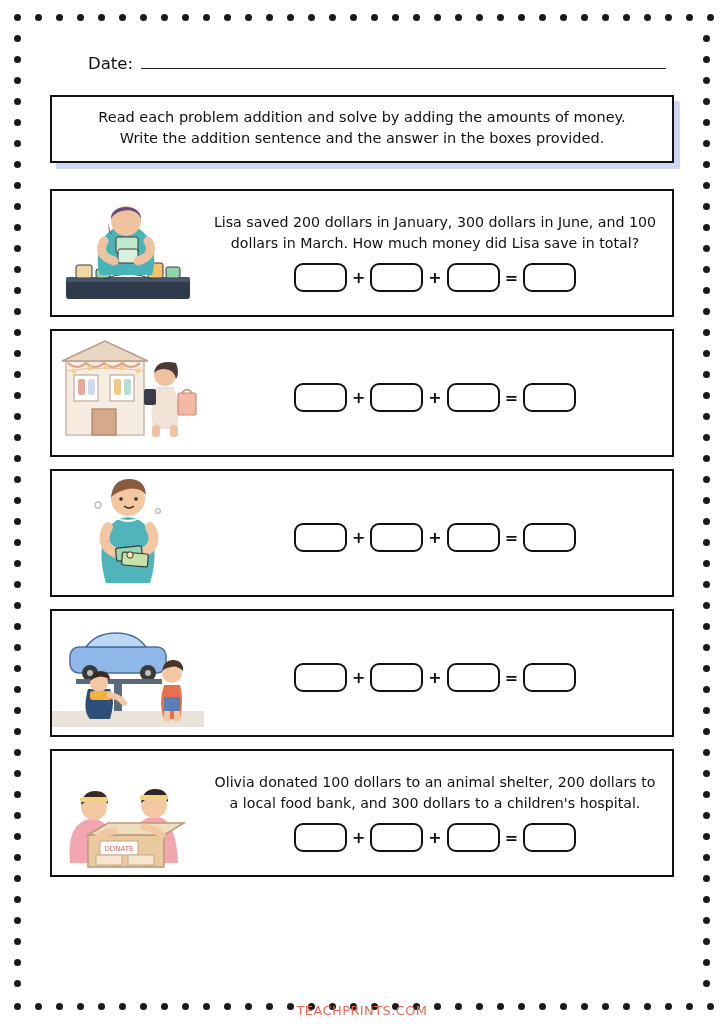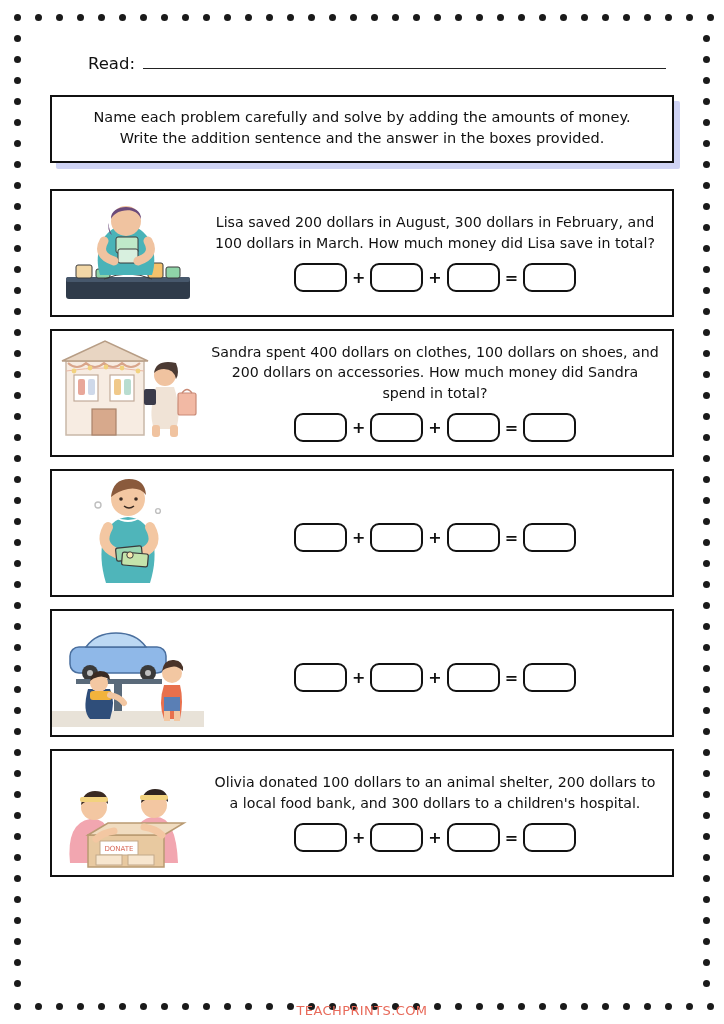--- a/index.html
+++ b/index.html
@@ -335,29 +335,29 @@
     <div class="dot" style="left: 703px; top: 959px;"></div>
     <div class="dot" style="left: 14px; top: 980px;"></div>
     <div class="dot" style="left: 703px; top: 980px;"></div>
   </div>
 
 <div class="page">
 
 
   <div class="namedate">
     <div class="nd-date">
-      <span class="nd-label">Read:</span>
+      <span class="nd-label">Date:</span>
       <span class="nd-line"></span>
     </div>
   </div>
 
   <div class="instr-wrap">
     <div class="instr-shadow"></div>
     <div class="instr">
-      <div>Name each problem carefully and solve by adding the amounts of money.</div>
+      <div>Read each problem addition and solve by adding the amounts of money.</div>
       <div>Write the addition sentence and the answer in the boxes provided.</div>
     </div>
   </div>
 
   <div class="problems">
 
     <div class="problem">
       <div class="illus">
         <svg viewBox="0 0 152 120" width="152" height="120">
           <rect x="0" y="0" width="152" height="120" fill="#ffffff"></rect>
@@ -372,21 +372,21 @@
           <circle cx="74" cy="30" r="15" fill="#f0c3a0"></circle>
           <path d="M59 28 C58 12 90 12 89 28 C86 20 78 18 70 20 C65 21 61 24 59 28 Z" fill="#6b4a7a"></path>
           <path d="M58 28 q-4 12 2 16 q-5 -8 -2 -16Z" fill="#6b4a7a"></path>
           <rect x="64" y="46" width="22" height="16" rx="2" fill="#bfe9c9" stroke="#3a3a3a" stroke-width="1"></rect>
           <rect x="66" y="58" width="20" height="14" rx="2" fill="#d8f0df" stroke="#3a3a3a" stroke-width="1"></rect>
           <path d="M52 50 q-8 14 10 20" stroke="#f0c3a0" stroke-width="9" stroke-linecap="round" fill="none"></path>
           <path d="M96 50 q8 14 -10 20" stroke="#f0c3a0" stroke-width="9" stroke-linecap="round" fill="none"></path>
         </svg>
       </div>
       <div class="prob-body">
-        <div class="prob-text">Lisa saved 200 dollars in August, 300 dollars in February, and 100 dollars in March. How much money did Lisa save in total?</div>
+        <div class="prob-text">Lisa saved 200 dollars in January, 300 dollars in June, and 100 dollars in March. How much money did Lisa save in total?</div>
         <div class="answer-row">
           <span class="ansbox"></span>
           <span class="op">+</span>
           <span class="ansbox"></span>
           <span class="op">+</span>
           <span class="ansbox"></span>
           <span class="op">=</span>
           <span class="ansbox"></span>
         </div>
       </div>
@@ -416,21 +416,20 @@
           <circle cx="113" cy="44" r="11" fill="#f0c3a0"></circle>
           <path d="M102 42 q2 -14 22 -10 q4 10 0 16 q-2 -10 -12 -10 q-6 0 -10 4Z" fill="#4b3a33"></path>
           <rect x="100" y="94" width="8" height="12" rx="3" fill="#f0c3a0"></rect>
           <rect x="118" y="94" width="8" height="12" rx="3" fill="#f0c3a0"></rect>
           <rect x="126" y="62" width="18" height="22" rx="2" fill="#f2b9a4" stroke="#c98a76" stroke-width="1.2"></rect>
           <path d="M130 62 q5 -7 10 0" fill="none" stroke="#c98a76" stroke-width="1.4"></path>
           <rect x="92" y="58" width="12" height="16" rx="2" fill="#3b3b4a"></rect>
         </svg>
       </div>
       <div class="prob-body">
-        <div class="prob-text">Sandra spent 400 dollars on clothes, 100 dollars on shoes, and 200 dollars on accessories. How much money did Sandra spend in total?</div>
         <div class="answer-row">
           <span class="ansbox"></span>
           <span class="op">+</span>
           <span class="ansbox"></span>
           <span class="op">+</span>
           <span class="ansbox"></span>
           <span class="op">=</span>
           <span class="ansbox"></span>
         </div>
       </div>

